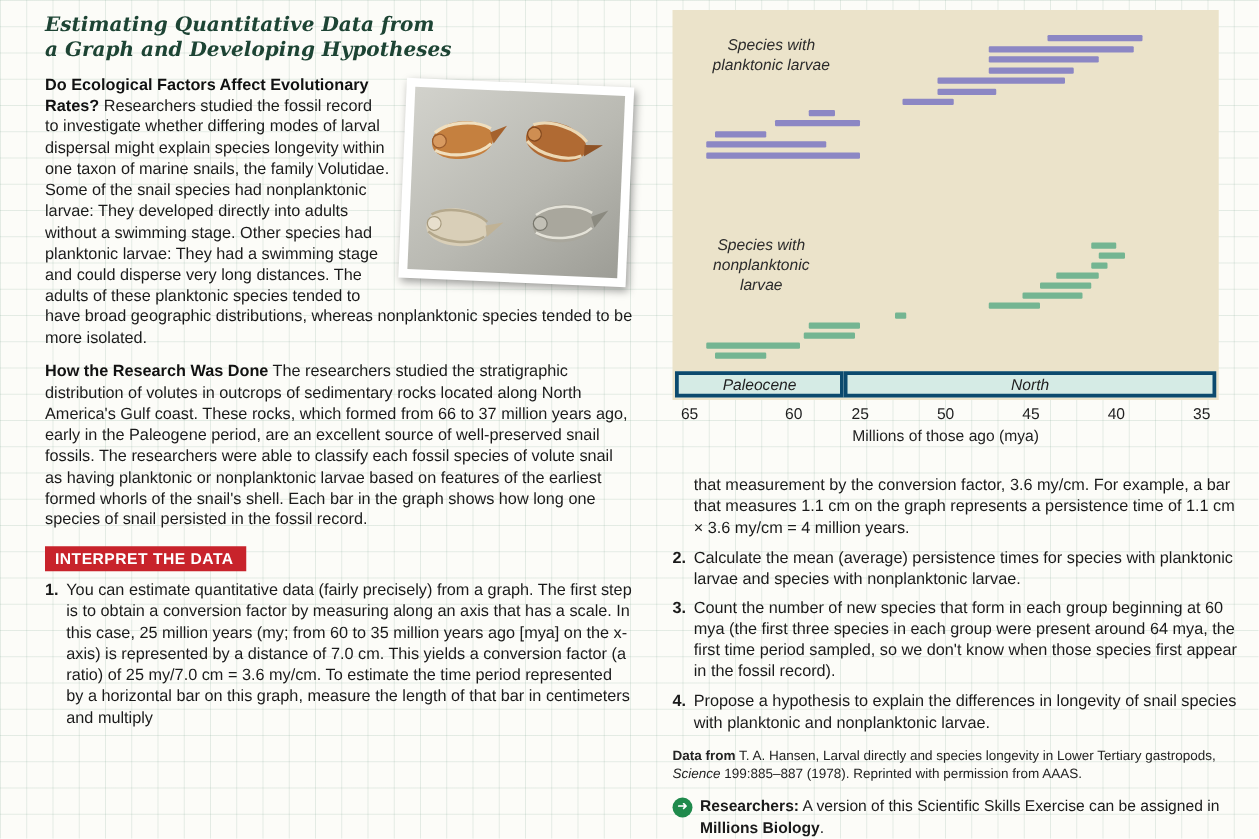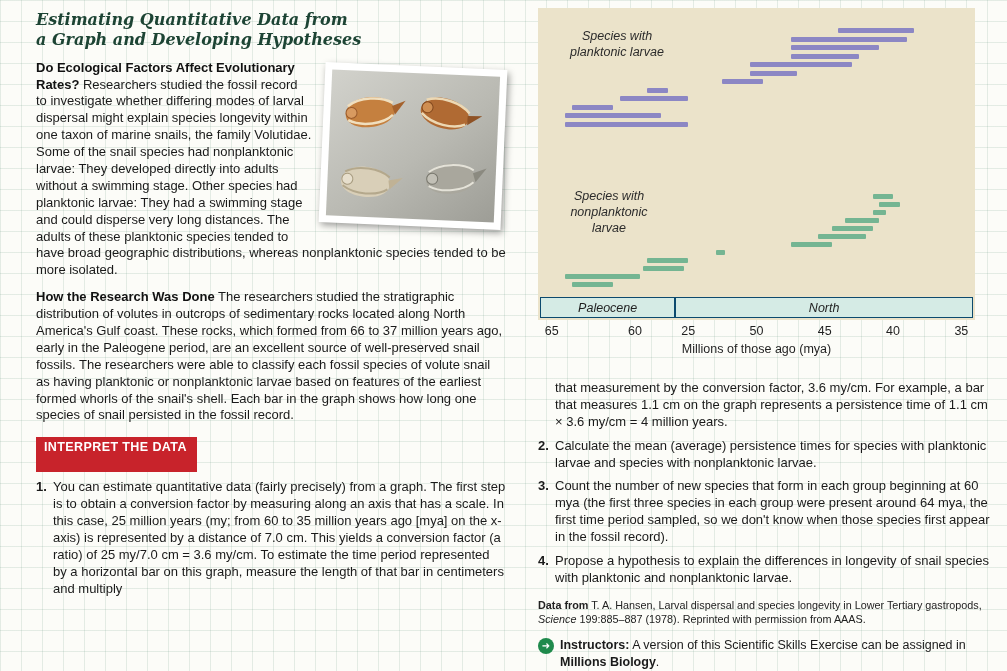--- a/index.html
+++ b/index.html
@@ -49,21 +49,21 @@
   }
   .photo-inner svg { display: block; width: 100%; height: 100%; }
 
   .banner {
     display: inline-block;
     background: #c8232b;
     color: #ffffff;
     font-weight: bold;
     font-size: 12.5px;
     letter-spacing: 0.4px;
-    padding: 3px 10px 18px 8px;
+    padding: 3px 10px 3px 8px;
     margin-top: 13px;
   }
 
   .item { position: relative; padding-left: 17px; margin-top: 7px; font-size: 13px; line-height: 1.3; }
   .item .num { position: absolute; left: 0; top: 0; font-weight: bold; }
 
   
   #chart { position: absolute; left: 538px; top: 8px; width: 437px; }
   #plot { position: relative; width: 437px; height: 312px; background: #ebe3ca; font-style: italic; }
 
@@ -79,21 +79,21 @@
 
   .group-bars { position: absolute; left: 0; right: 0; }
   #bars-planktonic { top: 20px; height: 112px; }
   #bars-nonplanktonic { top: 186px; height: 100px; }
   .bar { position: absolute; height: 5px; border-radius: 1px; }
 
   #epoch-band { position: absolute; left: 2px; right: 2px; bottom: 2px; height: 21px; }
   .epoch {
     position: absolute; top: 0; height: 100%;
     background: #d5ebe5;
-    border: 1px solid #0c4a6e;
+    border: 3px solid #0c4a6e;
     display: flex; align-items: center; justify-content: center;
     font-size: 12.5px; color: #1f1f1f;
   }
 
   #x-ticks { position: relative; width: 437px; height: 16px; margin-top: 4px; }
   .tick { position: absolute; transform: translateX(-50%); font-size: 12.5px; color: #1f1f1f; }
   #x-title { width: 437px; text-align: center; font-size: 12.5px; color: #1f1f1f; margin-top: 2px; }
 
   
   #right { position: absolute; left: 538px; top: 380px; width: 452px; }
@@ -238,24 +238,24 @@
       <span class="num">3.</span>
       <span>Count the number of new species that form in each group beginning at 60 mya (the first three species in each group were present around 64 mya, the first time period sampled, so we don't know when those species first appear in the fossil record).</span>
     </div>
 
     <div class="item">
       <span class="num">4.</span>
       <span>Propose a hypothesis to explain the differences in longevity of snail species with planktonic and nonplanktonic larvae.</span>
     </div>
 
     <p class="datafrom">
-      <b>Data from</b><span> T. A. Hansen, Larval dispersal and species longevity in Lower Tertiary gastropods, </span><i>Science</i><span> 199:885–887 (1978). Reprinted with permission from AAAS.</span>
+      <b>Data from</b><span> T. A. Hansen, Larval directly and species longevity in Lower Tertiary gastropods, </span><i>Science</i><span> 199:885–887 (1978). Reprinted with permission from AAAS.</span>
     </p>
 
     <div class="instructors">
       <span class="arrow-circle">➜</span>
       <p>
-        <b>Instructors:</b><span> A version of this Scientific Skills Exercise can be assigned in </span><b>Millions Biology</b><span>.</span>
+        <b>Researchers:</b><span> A version of this Scientific Skills Exercise can be assigned in </span><b>Millions Biology</b><span>.</span>
       </p>
     </div>
   </div>
 
 </div>
 
 </body></html>

